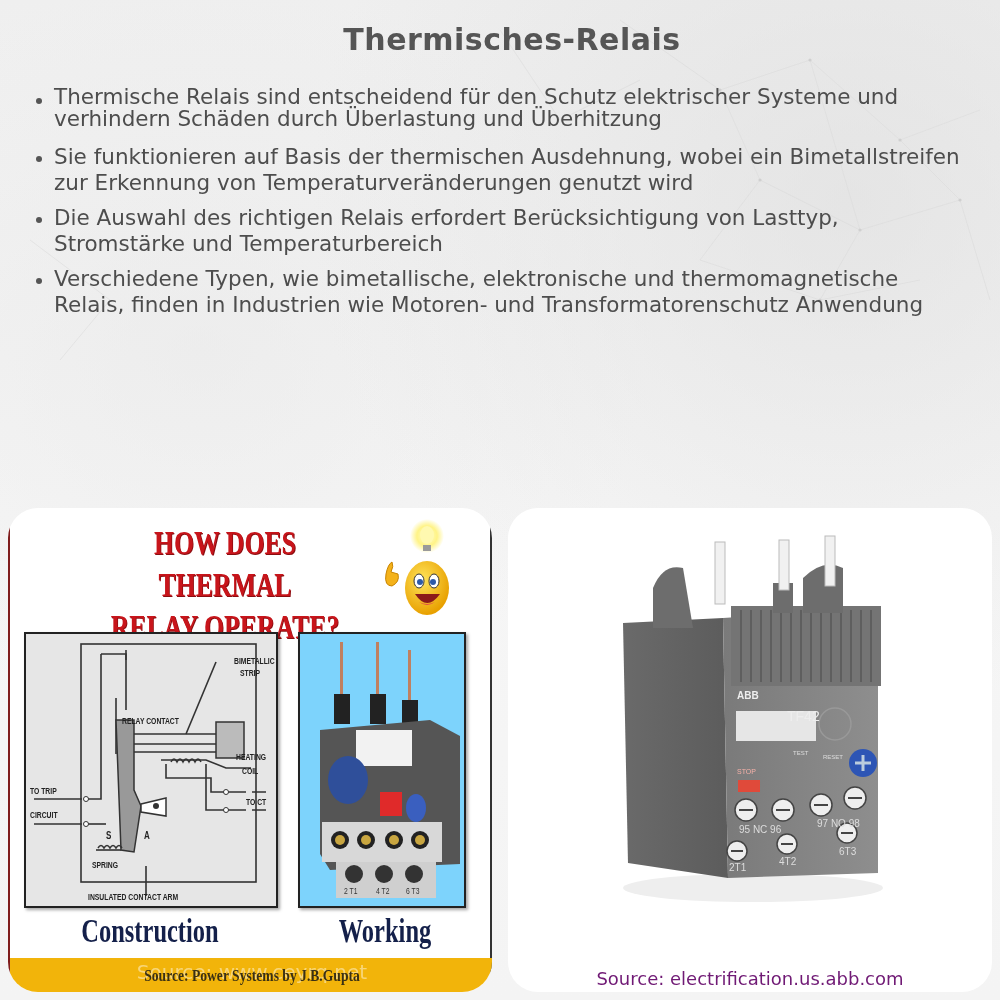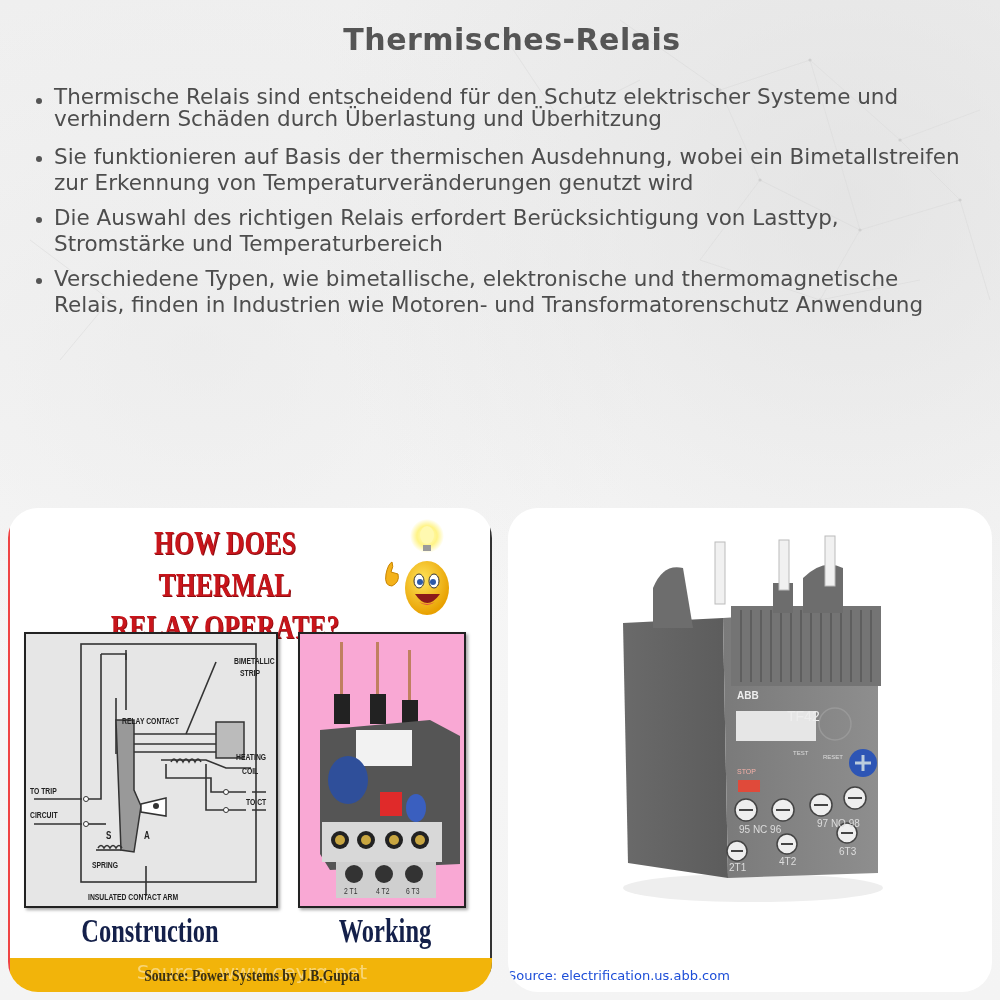--- a/index.html
+++ b/index.html
@@ -40,37 +40,37 @@
   .card {
     position: absolute; background: #fff; border-radius: 30px;
     overflow: hidden; z-index: 2;
   }
   .card-left { left: 8px; top: 508px; width: 484px; height: 484px; }
   .card-right { left: 508px; top: 508px; width: 484px; height: 484px; }
 
   
   .infographic {
     position: absolute; left: 0; top: 0; width: 484px; height: 484px;
-    border-left: 2px solid #ef4444; border-right: 2px solid #333;
+    border-left: 2px solid #7f1d1d; border-right: 2px solid #333;
     border-top: none;
   }
   .info-heading {
     position: absolute; left: 60px; top: 14px; width: 310px;
     text-align: center; font-family: "Liberation Serif", serif;
     font-weight: bold; color: #c8151b; font-size: 33px; line-height: 42px;
     transform: scaleX(0.78); transform-origin: center;
     text-shadow: 1px 1px 0 #8a0d10;
   }
   .emoji-wrap { position: absolute; left: 362px; top: 8px; width: 90px; height: 110px; }
   .panel {
     position: absolute; border: 2px solid #222; background: #e8e8e8;
     box-shadow: 2px 2px 3px rgba(0,0,0,0.35);
   }
   .panel-construction { left: 14px; top: 124px; width: 254px; height: 276px; background: #e6e6e6; }
-  .panel-working { left: 288px; top: 124px; width: 168px; height: 276px; background: #f9a8d4; }
+  .panel-working { left: 288px; top: 124px; width: 168px; height: 276px; background: #7dd3fc; }
   .panel-caption {
     position: absolute; top: 404px; font-family: "Liberation Serif", serif;
     font-weight: bold; color: #14204a; font-size: 34px;
     transform: scaleX(0.72);
   }
   .cap-construction { left: 30px; width: 220px; text-align: center; transform-origin: center; }
   .cap-working { left: 300px; width: 150px; text-align: center; transform-origin: center; }
   .yellow-band {
     position: absolute; left: 0; top: 450px; width: 484px; height: 34px;
     background: #f2b40a;
@@ -91,22 +91,22 @@
     white-space: nowrap;
   }
 
   
   .relay-photo { position: absolute; left: 95px; top: 20px; width: 300px; height: 380px; }
   .relay-label {
     position: absolute; font-family: "Liberation Sans", sans-serif;
     color: #ddd; font-size: 10px; white-space: nowrap;
   }
   .source-right {
-    position: absolute; left: 0; top: 460px; width: 484px; text-align: left;
-    font-size: 13px; color: #1d4ed8;
+    position: absolute; left: 0; top: 460px; width: 484px; text-align: center;
+    font-size: 18px; color: #701a75;
   }
 </style>
 </head>
 <body>
 
 <div class="bg-texture">
   <svg width="1000" height="1000" viewBox="0 0 1000 1000">
     <g stroke="#dcdcdc" stroke-width="0.8" fill="none" opacity="0.8">
       <path d="M620 20 L720 90 L810 60 L900 140 L980 110"></path>
       <path d="M720 90 L760 180 L860 230 L960 200"></path>

